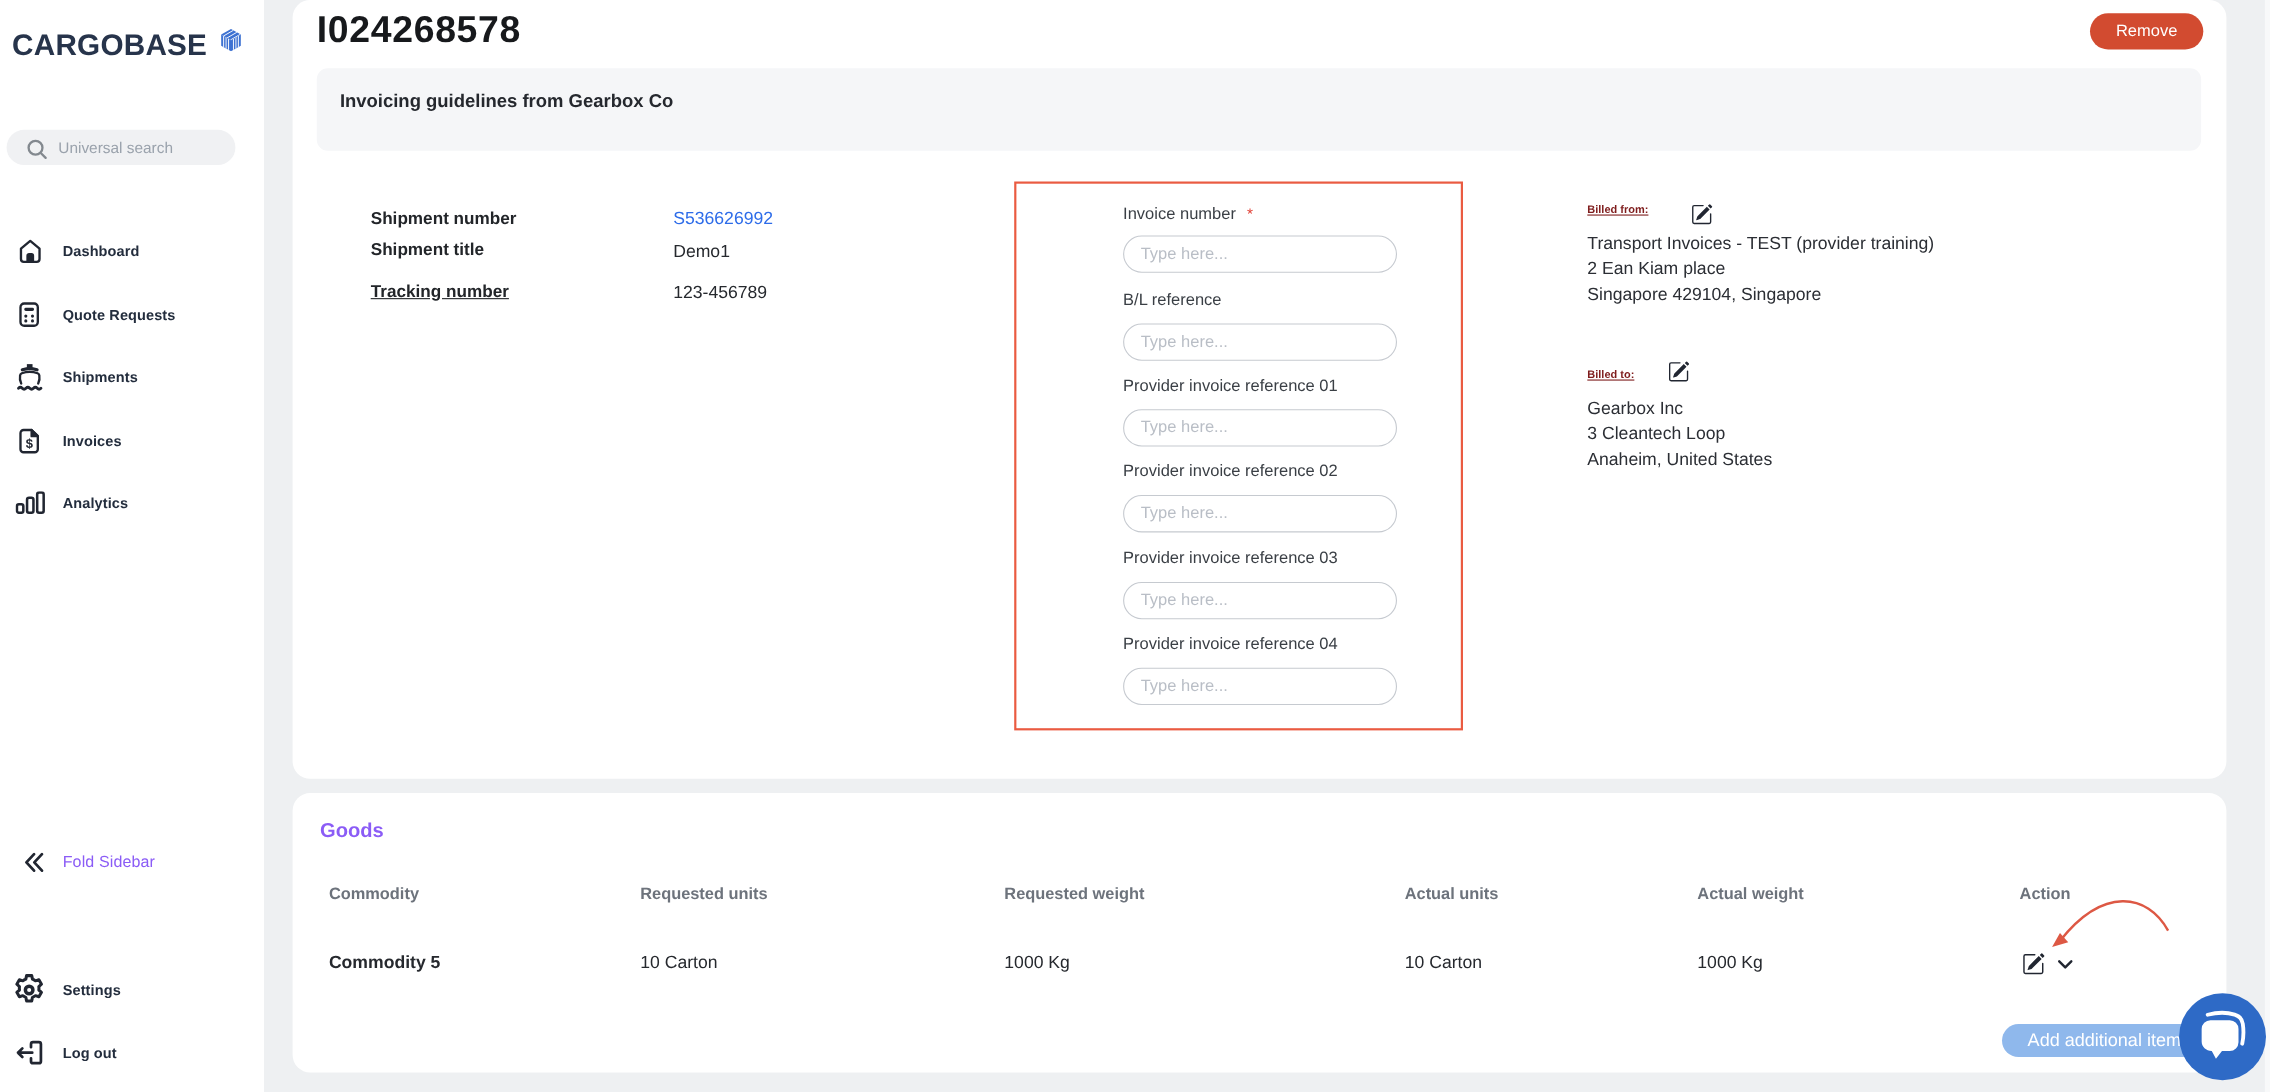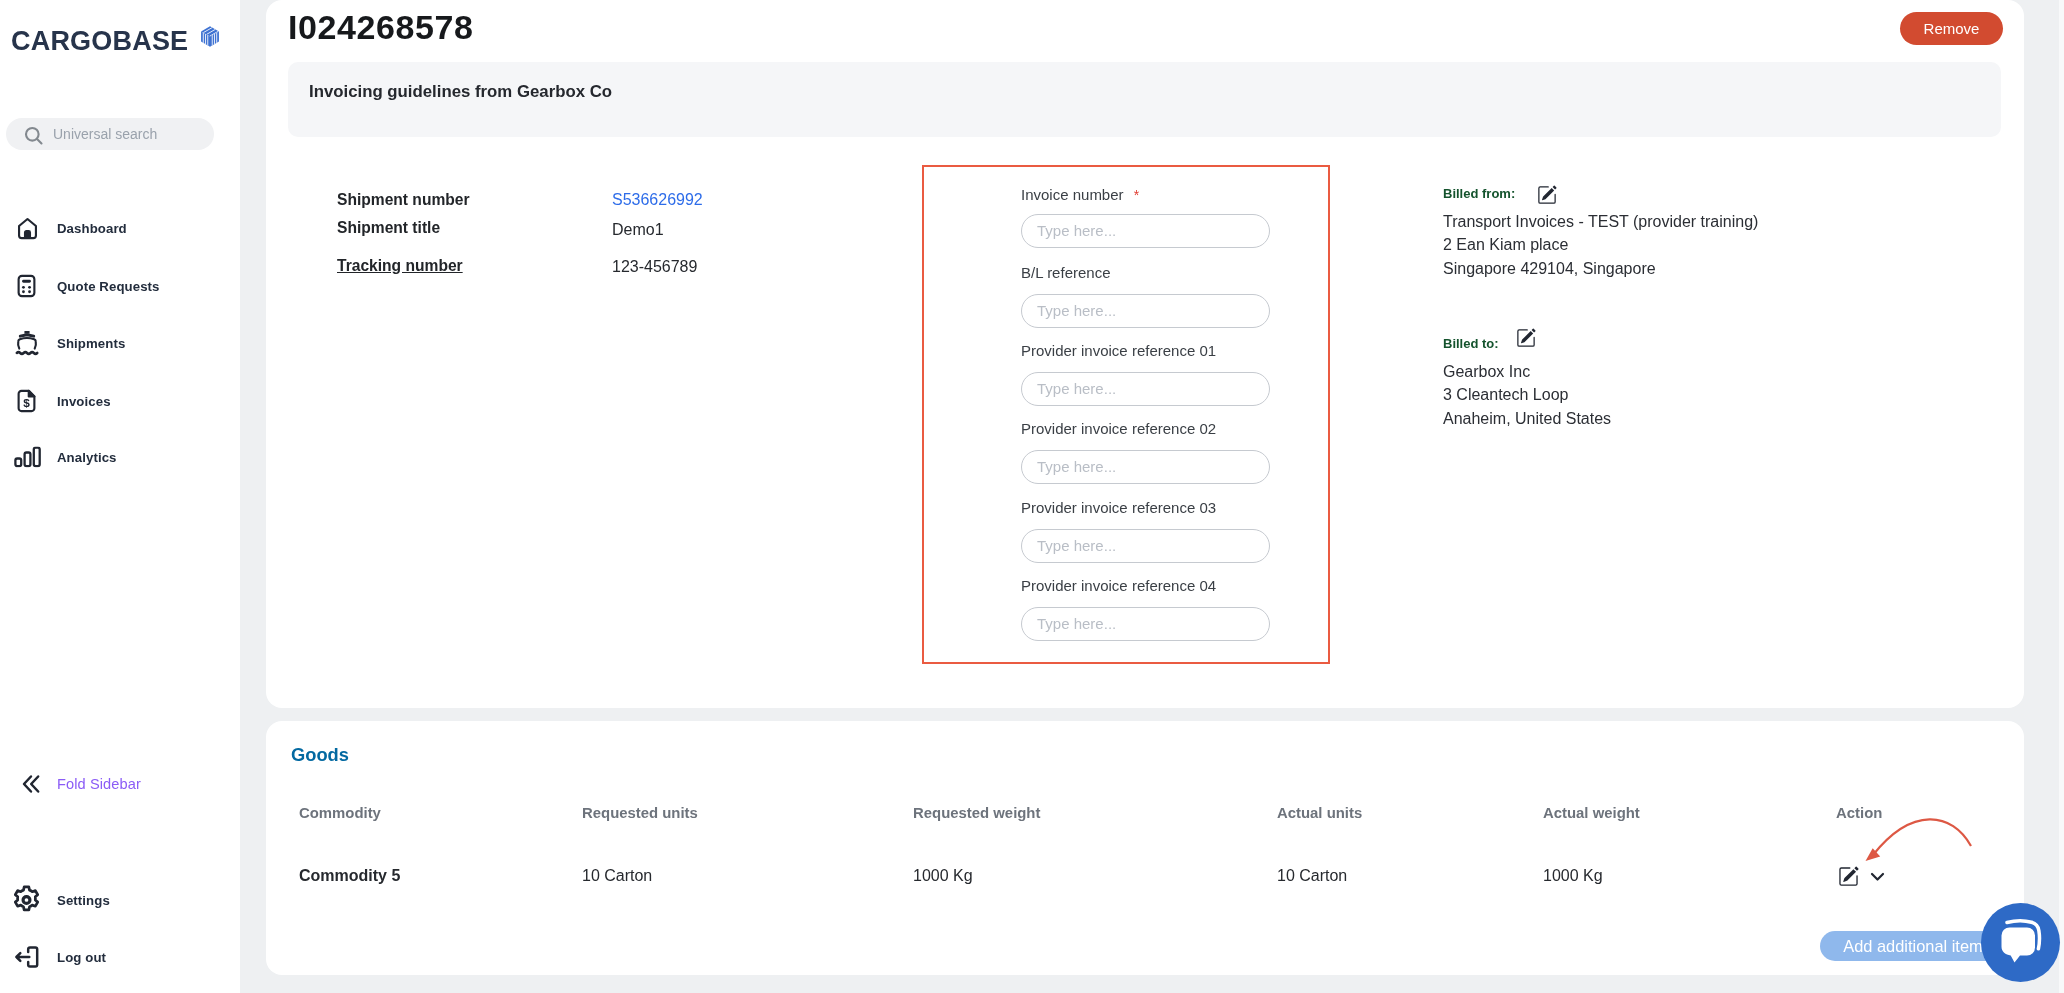--- a/index.html
+++ b/index.html
@@ -29,24 +29,24 @@
 .flabel { position:absolute; left:337px; font-size:15.6px; font-weight:700; color:#222529; }
 .fval { position:absolute; left:612px; font-size:16px; color:#26292e; }
 a.link { color:#2d6ce9; text-decoration:none; }
 
 #obox { position:absolute; left:922px; top:165px; width:408px; height:499px; border:2px solid #ea5b41; }
 .mlabel { position:absolute; left:1021px; font-size:15px; color:#3a3f45; }
 .mlabel .req { color:#e03c31; margin-left:6px; font-size:14px; }
 .minput { position:absolute; left:1021px; width:249px; height:34px; border:1.5px solid #c6cad0; border-radius:17px; background:#fff; }
 .minput span { position:absolute; left:15px; top:7px; font-size:15px; color:#b9bec6; }
 
-.rhead { position:absolute; left:1443px; font-size:13px; font-weight:700; color:#14532d; }
+.rhead { position:absolute; left:1443px; font-size:10px; font-weight:700; color:#7f1d1d;text-decoration:underline; }
 .rline { position:absolute; left:1443px; font-size:16px; color:#2b2e34; }
 
-#goods { position:absolute; left:291px; top:744px; font-size:18.3px; font-weight:700; color:#0369a1; }
+#goods { position:absolute; left:291px; top:744px; font-size:18.3px; font-weight:700; color:#8b5cf6; }
 .th { position:absolute; top:805px; font-size:14.9px; font-weight:700; color:#6d737c; }
 .td { position:absolute; top:867px; font-size:16px; color:#26292e; }
 .td.b { font-weight:700; }
 
 #addBtn { position:absolute; left:1820px; top:931px; width:186px; height:30px; border-radius:15px; background:#8fb8ec; color:#fff; font-size:16.4px; text-align:center; line-height:30px; z-index:6; }
 
 #chat { position:absolute; left:1981px; top:903px; width:79px; height:79px; border-radius:50%; background:#2e6ac6; z-index:7; }
 #rightstrip { position:absolute; left:2059px; top:0; width:5px; height:993px; background:#f8f9fa; }
 </style>
 </head>

